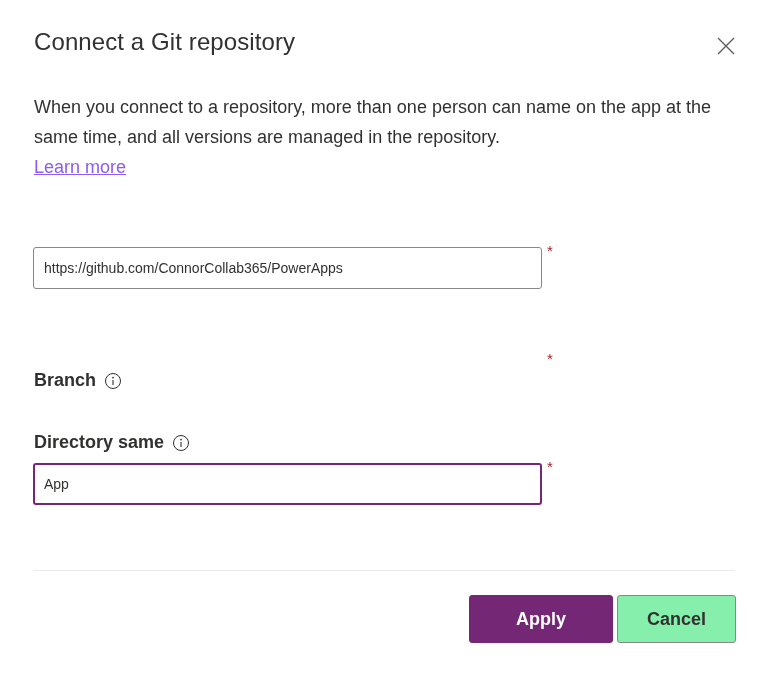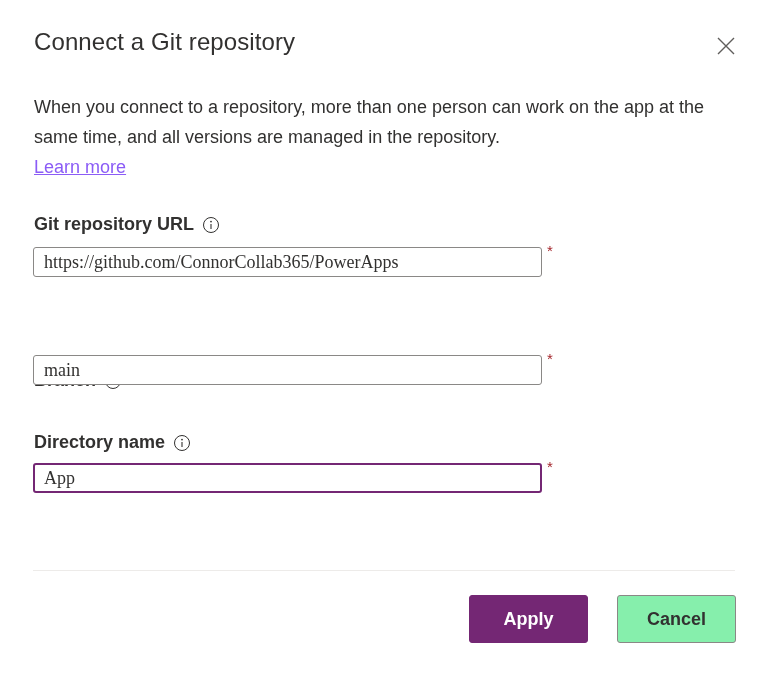--- a/index.html
+++ b/index.html
@@ -23,87 +23,76 @@
     font-size: 18px; line-height: 30px; color: #323130;
   }
   .learn-link { color: #8b5cf6; text-decoration: underline; cursor: pointer; }
   .field-label {
     position: absolute; left: 34px; font-size: 18px; font-weight: 600; color: #323130;
     display: flex; align-items: center;
   }
   .info-icon { display: inline-block; width: 18px; height: 18px; margin-left: 8px; }
   .info-icon svg { width: 18px; height: 18px; display: block; }
   .input {
-    position: absolute; left: 33px; width: 509px; height: 30px; box-sizing: border-box;
+    position: absolute; left: 33px; width: 509px; height: 42px; box-sizing: border-box;
     border: 1px solid #8a8886; border-radius: 3px; background: #fff;
-    font-family: Liberation Serif, serif;
-    font-size: 18px; color: #323130; padding: 0 10px; outline: none;
+    font-family: Liberation Sans, sans-serif;
+    font-size: 14px; color: #323130; padding: 0 10px; outline: none;
   }
   .input.focused { border: 2px solid #742774; padding: 4px 9px; }
   .required {
     position: absolute; left: 547px; color: #a4262c; font-size: 15px;
   }
   .separator {
     position: absolute; left: 33px; top: 570px; width: 702px; height: 1px; background: #edebe9;
   }
   .btn {
     position: absolute; top: 595px; height: 48px; box-sizing: border-box; border-radius: 3px;
     font-family: "Liberation Sans", "DejaVu Sans", sans-serif;
     font-size: 18px; font-weight: 600; cursor: pointer;
   }
-  .btn-primary { left: 469px; width: 119px; background: #742774; color: #ffffff; border: 1px solid #742774; }
+  .btn-primary { left: 469px; width: 144px; background: #742774; color: #ffffff; border: 1px solid #742774; }
   .btn-secondary { left: 617px; width: 119px; background: #86efac; color: #323130; border: 1px solid #8a8886; }
 </style>
 </head>
 <body>
 
 <div class="dialog">
   <h1 class="title">Connect a Git repository</h1>
 
   <button class="close-btn">
     <span>
       <svg viewBox="0 0 28 28">
           <path d="M6 6 L22 22 M22 6 L6 22" stroke="#605e5c" stroke-width="1.4" fill="none"></path>
         </svg>
     </span>
   </button>
 
   <p class="desc">
-    <span>When you connect to a repository, more than one person can work on the app at the same time, and all versions are managed in the repository.</span><br>
+    <span>When you connect to a repository, more than one person can name on the app at the same time, and all versions are managed in the repository.</span><br>
     <a class="learn-link">Learn more</a>
   </p>
 
-  <div class="field-label" style="top:214px;">
-    <span>Git repository URL</span>
-    <span class="info-icon">
-      <svg viewBox="0 0 18 18">
-          <circle cx="9" cy="9" r="7.5" stroke="#323130" stroke-width="1" fill="none"></circle>
-          <circle cx="9" cy="5.6" r="0.9" fill="#323130"></circle>
-          <path d="M9 8 V13" stroke="#323130" stroke-width="1.1"></path>
-        </svg>
-    </span>
-  </div>
   <input class="input" style="top: 247px;" type="text" value="https://github.com/ConnorCollab365/PowerApps">
   <span class="required" style="top:242px;">*</span>
 
   <div class="field-label" style="top:323px;margin-top:47px;">
     <span>Branch</span>
     <span class="info-icon">
       <svg viewBox="0 0 18 18">
           <circle cx="9" cy="9" r="7.5" stroke="#323130" stroke-width="1" fill="none"></circle>
           <circle cx="9" cy="5.6" r="0.9" fill="#323130"></circle>
           <path d="M9 8 V13" stroke="#323130" stroke-width="1.1"></path>
         </svg>
     </span>
   </div>
-  <input class="input" style="top: 355px;" type="text" value="main">
   <span class="required" style="top:350px;">*</span>
 
   <div class="field-label" style="top:432px;">
-    <span>Directory name</span>
+    <span>Directory same</span>
     <span class="info-icon">
       <svg viewBox="0 0 18 18">
           <circle cx="9" cy="9" r="7.5" stroke="#323130" stroke-width="1" fill="none"></circle>
           <circle cx="9" cy="5.6" r="0.9" fill="#323130"></circle>
           <path d="M9 8 V13" stroke="#323130" stroke-width="1.1"></path>
         </svg>
     </span>
   </div>
   <input class="input focused" style="top: 463px;" type="text" value="App">
   <span class="required" style="top:458px;">*</span>

